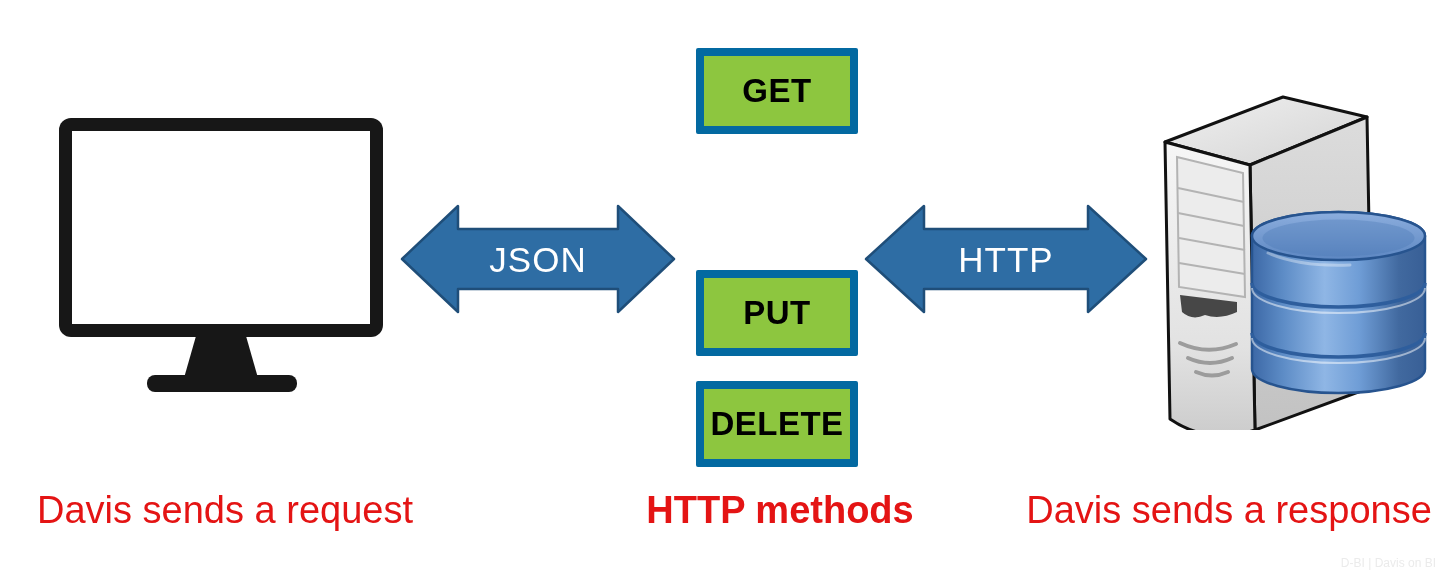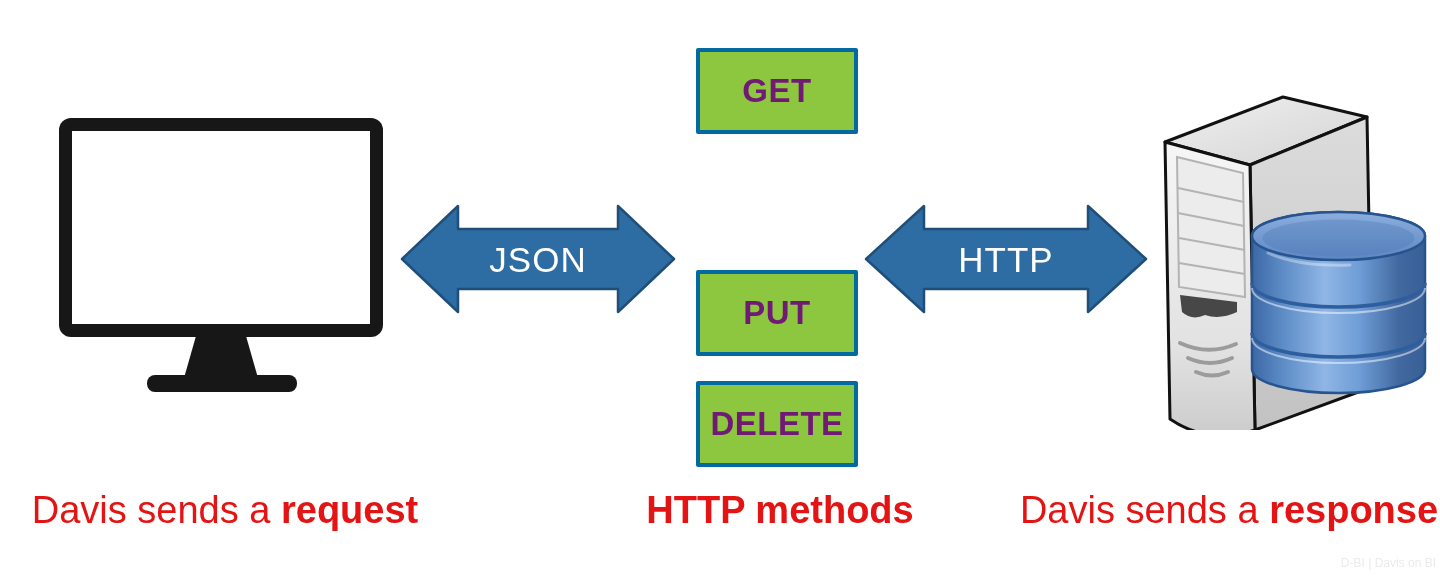--- a/index.html
+++ b/index.html
@@ -14,46 +14,46 @@
   }
   .abs { position: absolute; }
 
   
   .method-box {
     position: absolute;
     left: 696px;
     width: 162px;
     height: 86px;
     background: #8dc63f;
-    border: 4px solid #0369a1;
+    border: 8px solid #0369a1;
     border-radius: 2px;
     display: flex;
     align-items: center;
     justify-content: center;
     font-size: 33px;
     font-weight: bold;
-    color: #701a75;
+    color: #000000;
     letter-spacing: 0.5px;
   }
   #box-get    { top: 48px;  }
   #box-post   { top: 159px; }
   #box-put    { top: 270px; text-align: right; }
   #box-delete { top: 381px; }
 
   
   .caption {
     position: absolute;
     top: 490px;
     text-align: center;
     font-size: 38px;
     color: #e41414;
     white-space: nowrap;
     line-height: 1.1;
   }
-  .caption b { font-weight: bold; }
+  .caption b { font-weight: normal; }
   #caption-client  { left: 25px;   width: 400px; }
   #caption-methods { left: 628px;  width: 304px; font-weight: bold; text-align: center; }
   #caption-server  { left: 1018px; width: 422px; }
 
   
   .arrow-label {
     font-family: "Liberation Sans", sans-serif;
     font-size: 35px;
     fill: #ffffff;
     letter-spacing: 1px;

